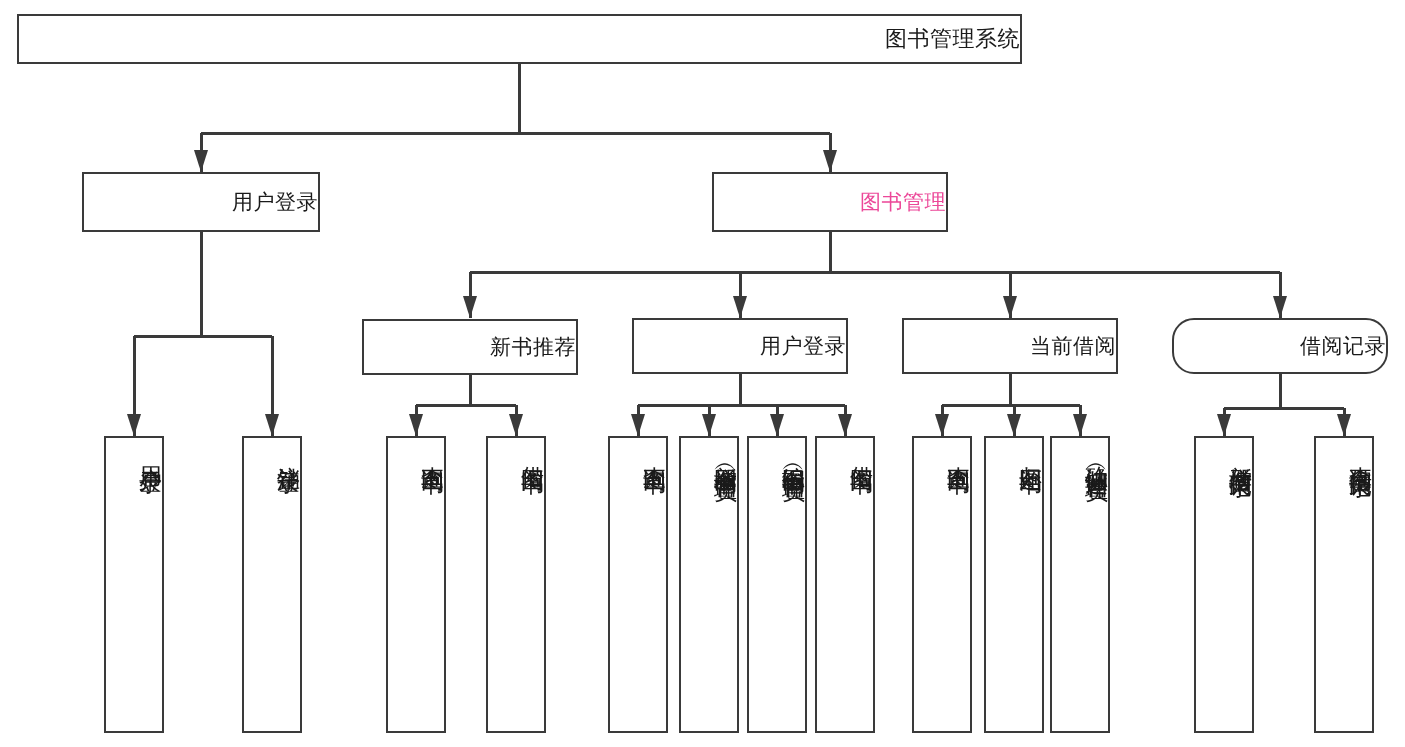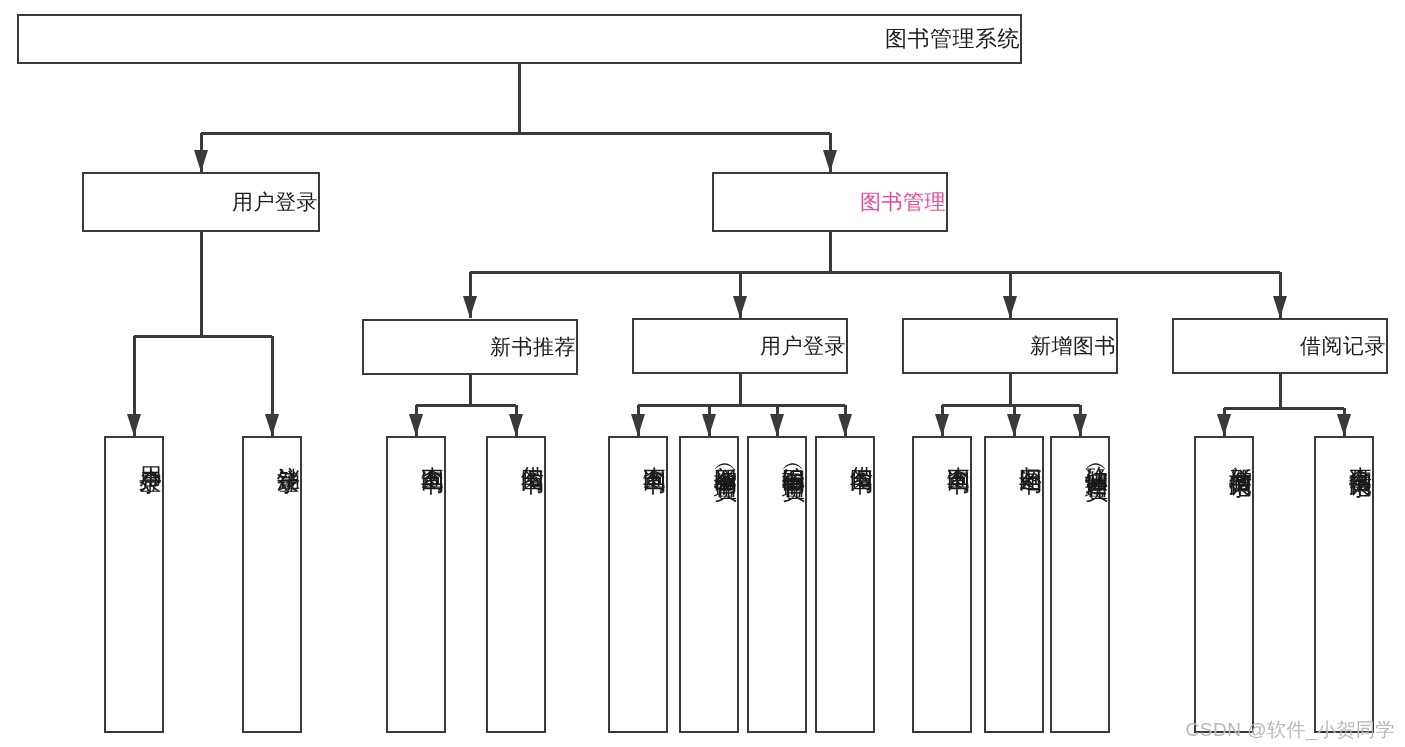--- a/index.html
+++ b/index.html
@@ -147,23 +147,23 @@
       <div class="node horizontal" id="node-book-management" style="left: 712px; top: 172px; width: 236px; height: 60px; border-color: rgb(58, 58, 58); background: rgb(255, 255, 255); color: #ec4899;">
         <span class="node-label">图书管理</span>
       </div>
       <div class="node horizontal" id="node-new-book-recommend" style="left: 362px; top: 319px; width: 216px; height: 56px; border-color: rgb(58, 58, 58); background: rgb(255, 255, 255); color: rgb(26, 26, 26);">
         <span class="node-label">新书推荐</span>
       </div>
       <div class="node horizontal" id="node-book-borrow" style="left: 632px; top: 318px; width: 216px; height: 56px; border-color: rgb(58, 58, 58); background: rgb(255, 255, 255); color: rgb(26, 26, 26);">
         <span class="node-label">用户登录</span>
       </div>
       <div class="node horizontal" id="node-current-borrow" style="left: 902px; top: 318px; width: 216px; height: 56px; border-color: rgb(58, 58, 58); background: rgb(255, 255, 255); color: rgb(26, 26, 26);">
-        <span class="node-label">新增图书</span>
-      </div>
-      <div class="node horizontal" id="node-borrow-record" style="left: 1172px; top: 318px; width: 216px; height: 56px; border-color: rgb(58, 58, 58); background: rgb(255, 255, 255); color: rgb(26, 26, 26);">
+        <span class="node-label">当前借阅</span>
+      </div>
+      <div class="node horizontal" id="node-borrow-record" style="left: 1172px; top: 318px; width: 216px; height: 56px; border-color: rgb(58, 58, 58); background: rgb(255, 255, 255); color: rgb(26, 26, 26); border-radius: 22px;">
         <span class="node-label">借阅记录</span>
       </div>
       <div class="node vertical" id="node-leaf-user-login" style="left: 104px; top: 436px; width: 60px; height: 297px; border-color: rgb(58, 58, 58); background: rgb(255, 255, 255); color: rgb(26, 26, 26);">
         <span class="node-label">用户登录</span>
       </div>
       <div class="node vertical" id="node-leaf-user-logout" style="left: 242px; top: 436px; width: 60px; height: 297px; border-color: rgb(58, 58, 58); background: rgb(255, 255, 255); color: rgb(26, 26, 26);">
         <span class="node-label">注销登录</span>
       </div>
       <div class="node vertical" id="node-leaf-query-book-recommend" style="left: 386px; top: 436px; width: 60px; height: 297px; border-color: rgb(58, 58, 58); background: rgb(255, 255, 255); color: rgb(26, 26, 26);">
         <span class="node-label">查询图书</span>
@@ -193,15 +193,14 @@
         <span class="node-label">确认归还（管理员）</span>
       </div>
       <div class="node vertical" id="node-leaf-add-borrow-record" style="left: 1194px; top: 436px; width: 60px; height: 297px; border-color: rgb(58, 58, 58); background: rgb(255, 255, 255); color: rgb(26, 26, 26);">
         <span class="node-label">新增借阅记录</span>
       </div>
       <div class="node vertical" id="node-leaf-query-borrow-record" style="left: 1314px; top: 436px; width: 60px; height: 297px; border-color: rgb(58, 58, 58); background: rgb(255, 255, 255); color: rgb(26, 26, 26);">
         <span class="node-label">查询借阅记录</span>
       </div>
     </div>
 
-  <div id="watermark">CSDN @软件_小贺同学</div>
 
 </div>
 
 </body></html>

